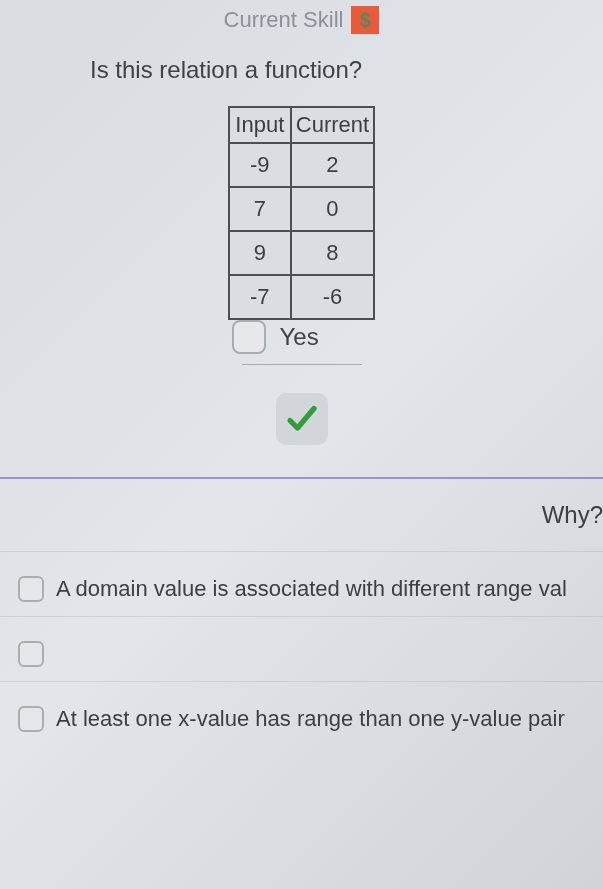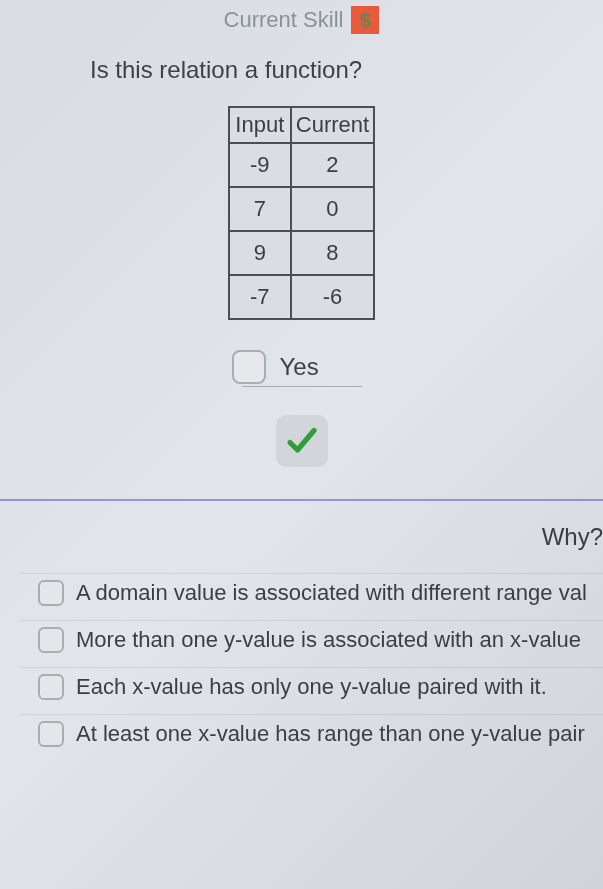--- a/index.html
+++ b/index.html
@@ -54,24 +54,24 @@
     th, td {
       border: 2px solid #4a4f55;
       text-align: center;
       font-size: 22px;
       color: #3a3f44;
       padding: 8px 6px;
       min-width: 62px;
     }
     th { font-weight: 400; padding: 4px 4px; text-align: center; }
     .options {
-      margin-top: 30px;
       display: flex;
       flex-direction: column;
       align-items: center;
+      gap: 8px;
     }
     .option-row {
       display: flex;
       align-items: center;
       gap: 14px;
       width: 140px;
     }
     .divider-line {
       width: 120px;
       height: 1px;
@@ -115,26 +115,25 @@
     .why-title {
       text-align: right;
       font-size: 24px;
       color: #3a3f44;
       margin-bottom: 22px;
     }
     .reason-row {
       display: flex;
       align-items: center;
       gap: 12px;
-      padding: 6px 8px 14px 18px;
+      padding: 24px 8px 14px 18px;
       font-size: 22px;
       color: #3a3f44;
       white-space: nowrap;
       border-top: 1px solid rgba(150,155,160,0.25);
-      margin-left: 20px;
     }
     .reason-row:first-of-type { border-top: none; }
     .reason-checkbox {
       width: 26px;
       height: 26px;
       border: 2px solid #a8adb3;
       border-radius: 6px;
       background: #e4e7ea;
       flex: 0 0 auto;
     }
@@ -196,23 +195,18 @@
 
 <div class="why-section">
   <div class="why-title">Why?</div>
 
   <div class="reason-row">
     <div class="reason-checkbox"></div>
     <span>A domain value is associated with different range val</span>
   </div>
   <div class="reason-row">
     <div class="reason-checkbox"></div>
-    <span>More than one y-value is associated with an x-value</span>
-  </div>
-  <div class="reason-row">
-    <div class="reason-checkbox"></div>
-    <span>Each x-value has only one y-value paired with it.</span>
   </div>
   <div class="reason-row">
     <div class="reason-checkbox"></div>
     <span>At least one x-value has range than one y-value pair</span>
   </div>
 </div>
 
 </body></html>

